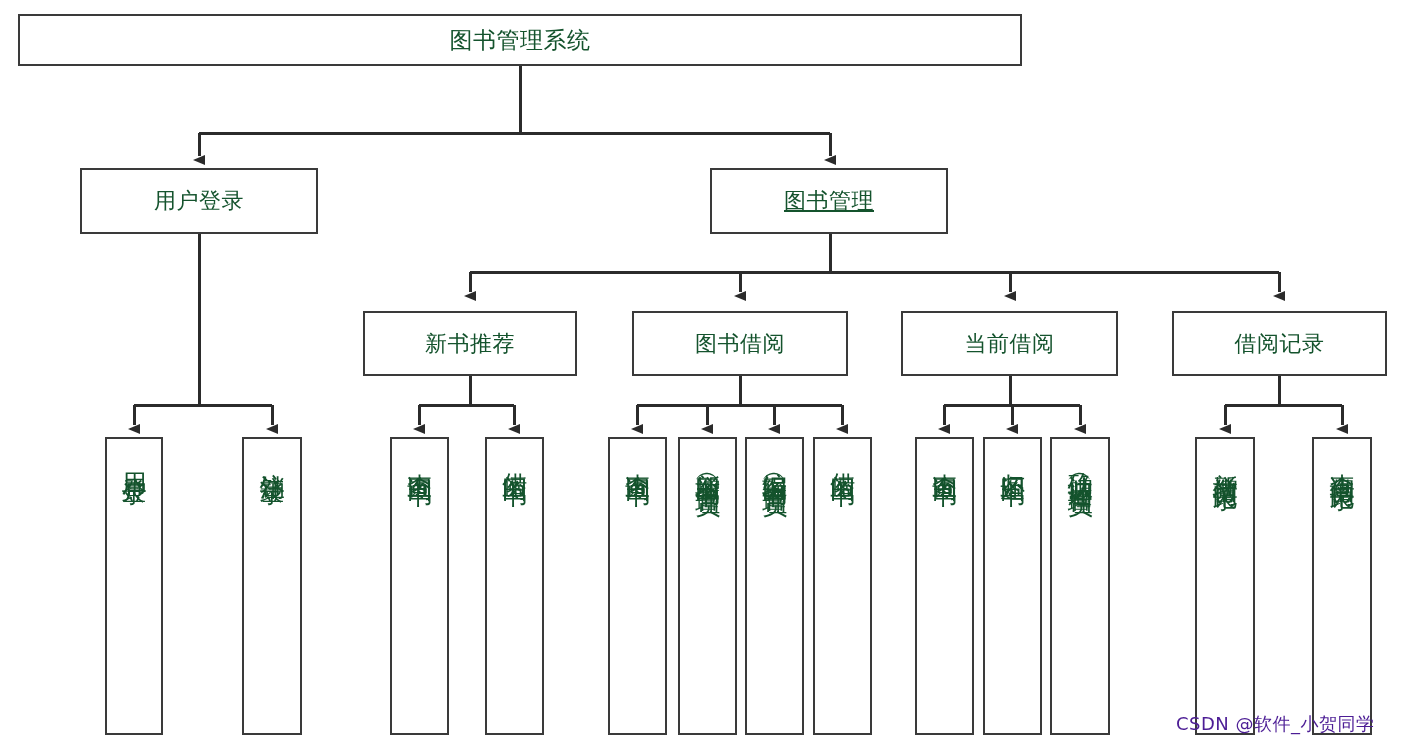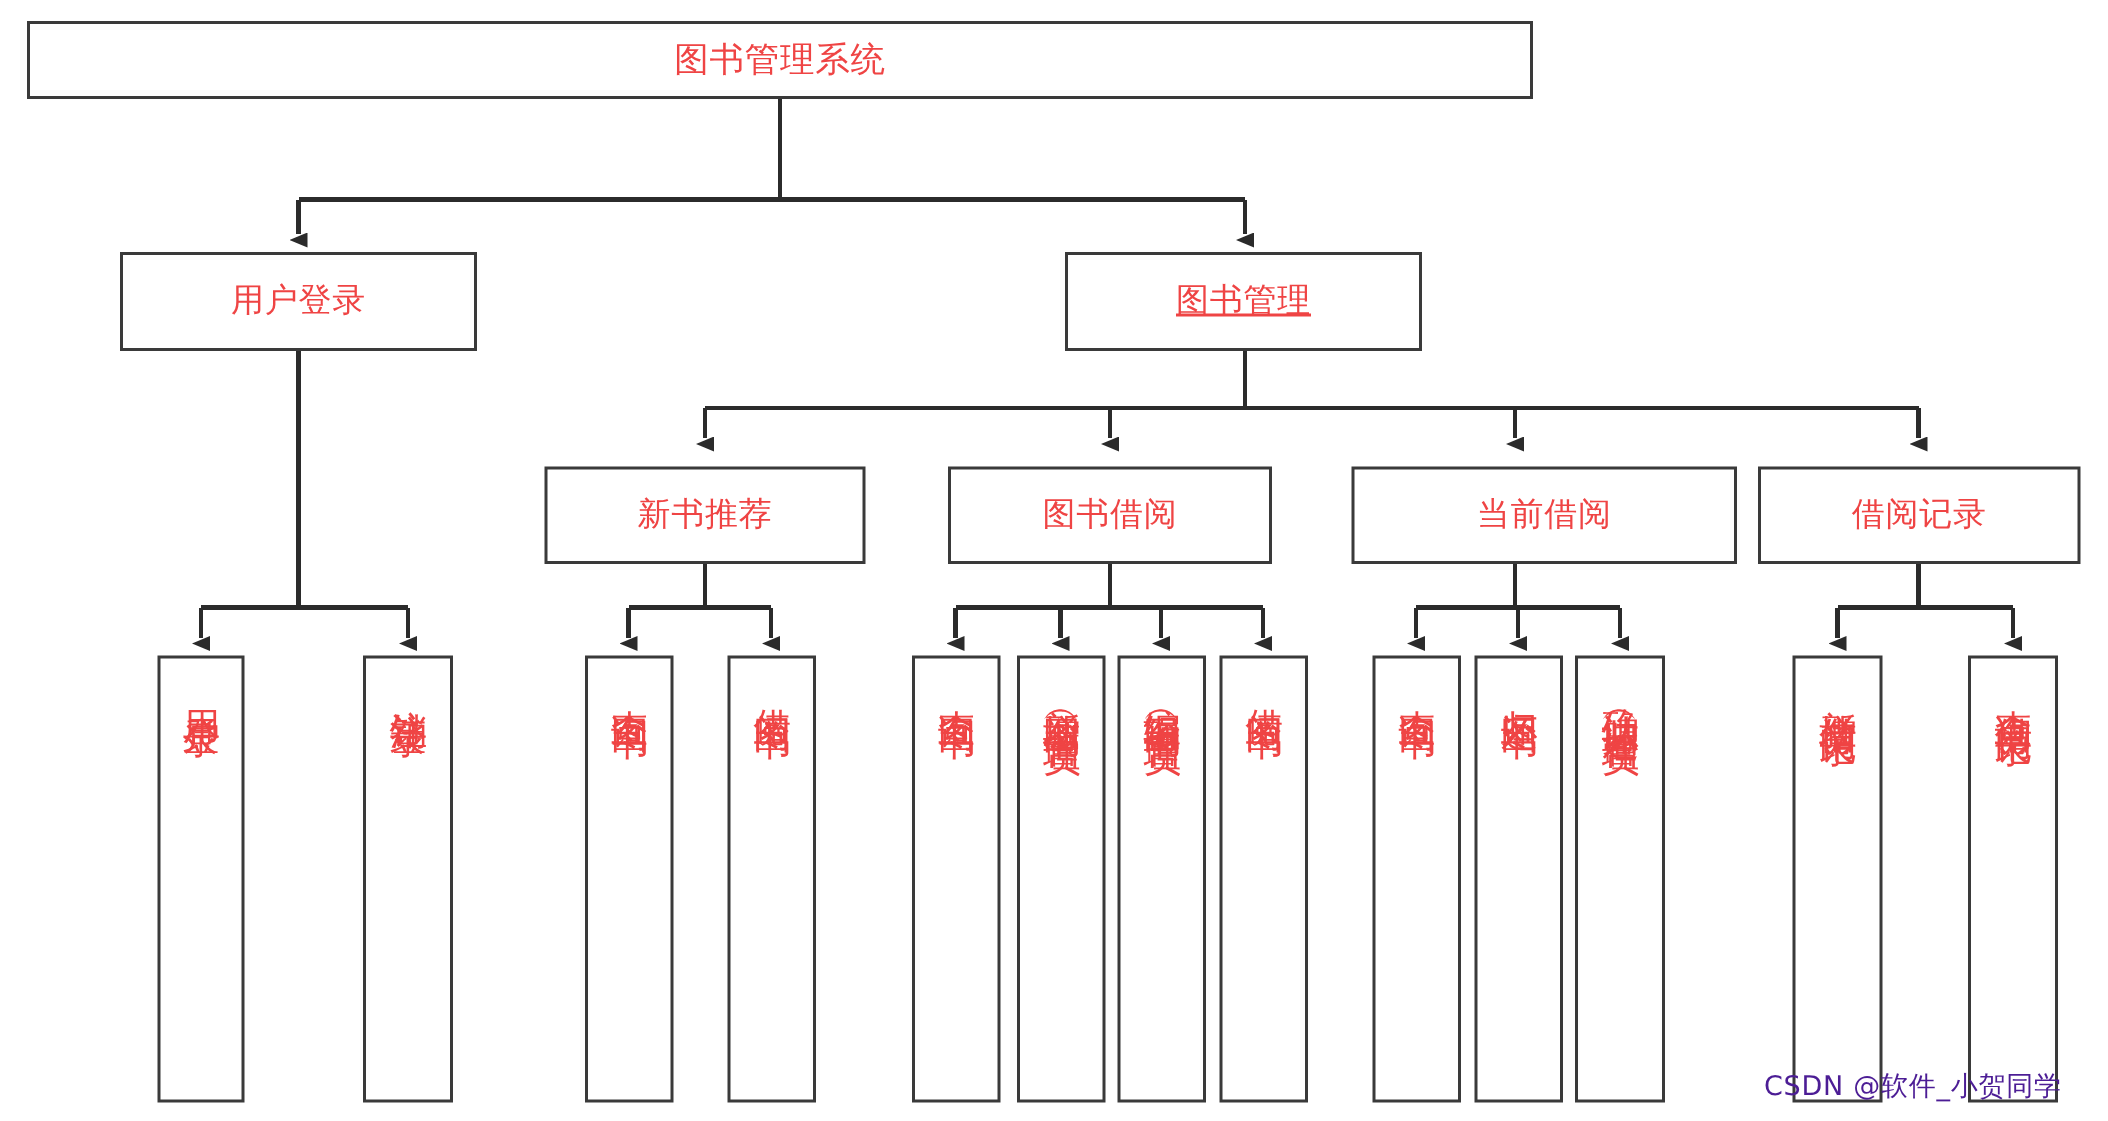--- a/index.html
+++ b/index.html
@@ -22,21 +22,21 @@
     pointer-events:none;
   }
   .node{
     position:absolute;
     box-sizing:border-box;
     background:#ffffff;
     border:2px solid #3a3a3a;
     display:flex;
     align-items:center;
     justify-content:center;
-    color:#ef4444;
+    color:#14532d;
     z-index:2;
   }
   .node .lbl{
     display:block;
     text-align:center;
     line-height:1.16;
     letter-spacing:0.5px;
   }
   
   .node.h .lbl{
@@ -133,21 +133,21 @@
   <div class="node h" style="left:710px; top:168px; width:238px; height:66px;text-decoration:underline;">
     <span class="lbl">图书管理</span>
   </div>
 
   <div class="node h" style="left:632px; top:311px; width:216px; height:65px;">
     <span class="lbl">图书借阅</span>
   </div>
   <div class="node h" style="left:363px; top:311px; width:214px; height:65px;">
     <span class="lbl">新书推荐</span>
   </div>
-  <div class="node h" style="left:901px; top:311px; width:257px; height:65px;">
+  <div class="node h" style="left:901px; top:311px; width:217px; height:65px;font-family:Liberation Serif, serif;">
     <span class="lbl">当前借阅</span>
   </div>
   <div class="node h" style="left:1172px; top:311px; width:215px; height:65px;">
     <span class="lbl">借阅记录</span>
   </div>
 
   <div class="node v" style="left:105px; top:437px; width:58px; height:298px;">
     <span class="lbl">用户登录</span>
   </div>
   <div class="node v" style="left:242px; top:437px; width:60px; height:298px;">

